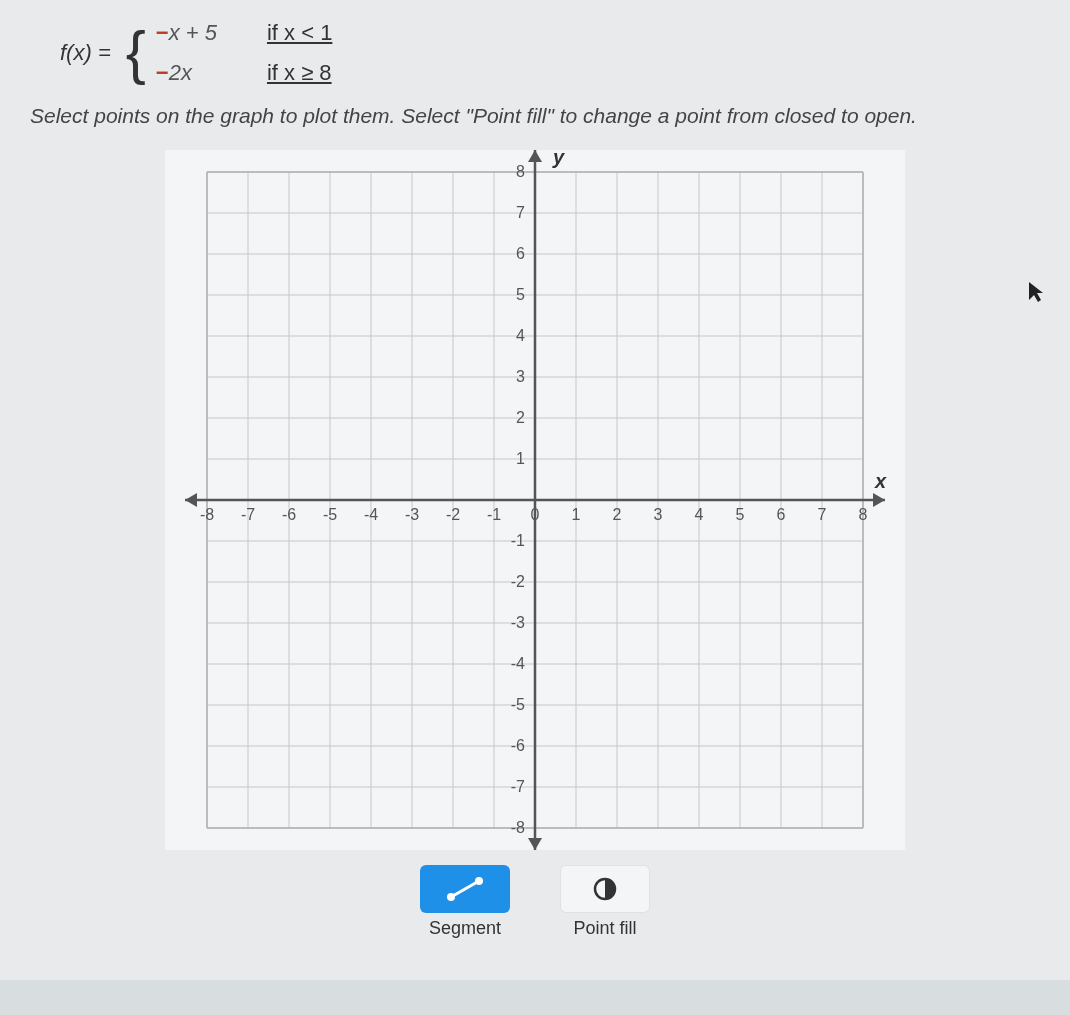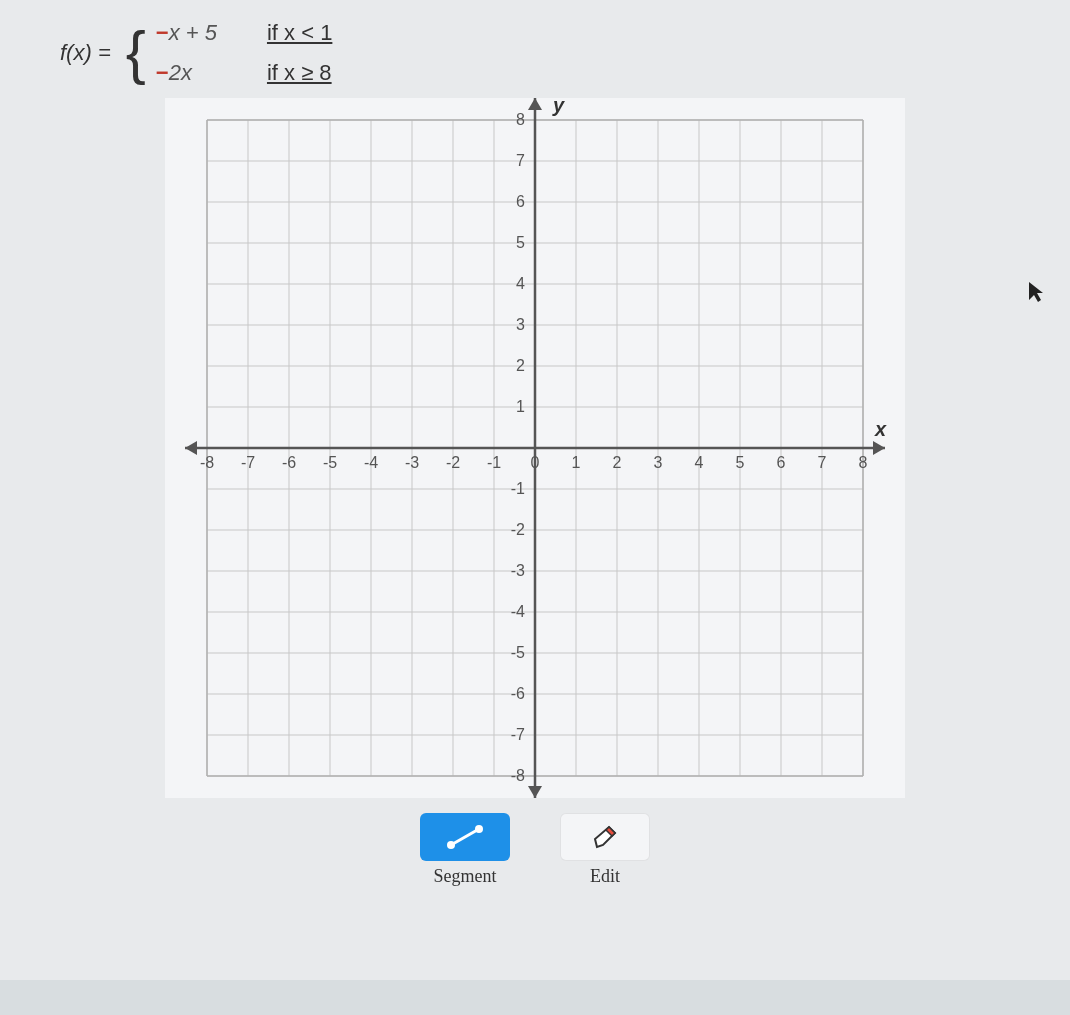--- a/index.html
+++ b/index.html
@@ -62,21 +62,20 @@
   svg.graph {
     background: #f4f5f7;
     display: block;
   }
   .toolbar {
     display: flex;
     justify-content: center;
     gap: 50px;
     margin-top: 15px;
     align-items: center;
-    font-family: Liberation Serif, serif;
   }
   .tool {
     display: flex;
     flex-direction: column;
     align-items: center;
     gap: 5px;
     cursor: pointer;
     font-size: 18px;
     color: #333;
   }
@@ -113,20 +112,21 @@
     <span class="fx-label">f(x) =</span>
     <span class="brace">{</span>
     <div class="cases">
       <span class="expr"><span class="red-minus">−</span>x + 5</span>
       <span class="cond">if x &lt; 1</span>
       <span class="expr"><span class="red-minus">−</span>2x</span>
       <span class="cond">if x ≥ 8</span>
     </div>
   </div>
 
+  <div class="instructions">Select points on the graph to plot them. Select "Point fill" to change a point from closed to open.</div>
 
   <div class="graph-wrap">
     <svg class="graph" width="740" height="700">
       <g id="grid">
           <line x1="42" y1="22" x2="42" y2="678" stroke="#c7c7c7" stroke-width="1"></line>
           <line x1="42" y1="678" x2="698" y2="678" stroke="#c7c7c7" stroke-width="1"></line>
           <line x1="83" y1="22" x2="83" y2="678" stroke="#c7c7c7" stroke-width="1"></line>
           <line x1="42" y1="637" x2="698" y2="637" stroke="#c7c7c7" stroke-width="1"></line>
           <line x1="124" y1="22" x2="124" y2="678" stroke="#c7c7c7" stroke-width="1"></line>
           <line x1="42" y1="596" x2="698" y2="596" stroke="#c7c7c7" stroke-width="1"></line>
@@ -219,25 +219,25 @@
             <line x1="6" y1="20" x2="34" y2="4" stroke="white" stroke-width="3"></line>
             <circle cx="6" cy="20" r="4" fill="white"></circle>
             <circle cx="34" cy="4" r="4" fill="white"></circle>
           </svg>
       </div>
       <span>Segment</span>
     </div>
     <div class="tool">
       <div class="tool-icon">
         <svg width="28" height="28">
-          <path d="M6 24 L4 16 L18 4 L24 10 L12 22 Z" fill="#fff" stroke="#333" stroke-width="2"></path>
-          <path d="M18 4 L24 10 L21 13 L15 7 Z" fill="#e74c3c" stroke="#333" stroke-width="1.5"></path>
+          <circle cx="14" cy="14" r="10" fill="none" stroke="#333" stroke-width="2.5"></circle>
+          <path d="M14 4 A10 10 0 0 1 14 24 Z" fill="#333"></path>
         </svg>
       </div>
-      <span>Edit</span>
+      <span>Point fill</span>
     </div>
   </div>
 
 </div>
 
 <div class="cursor-arrow">
   <svg width="18" height="24">
       <path d="M2 2 L2 20 L7 15 L11 22 L14 20 L10 13 L16 13 Z" fill="#222"></path>
     </svg>
 </div>

